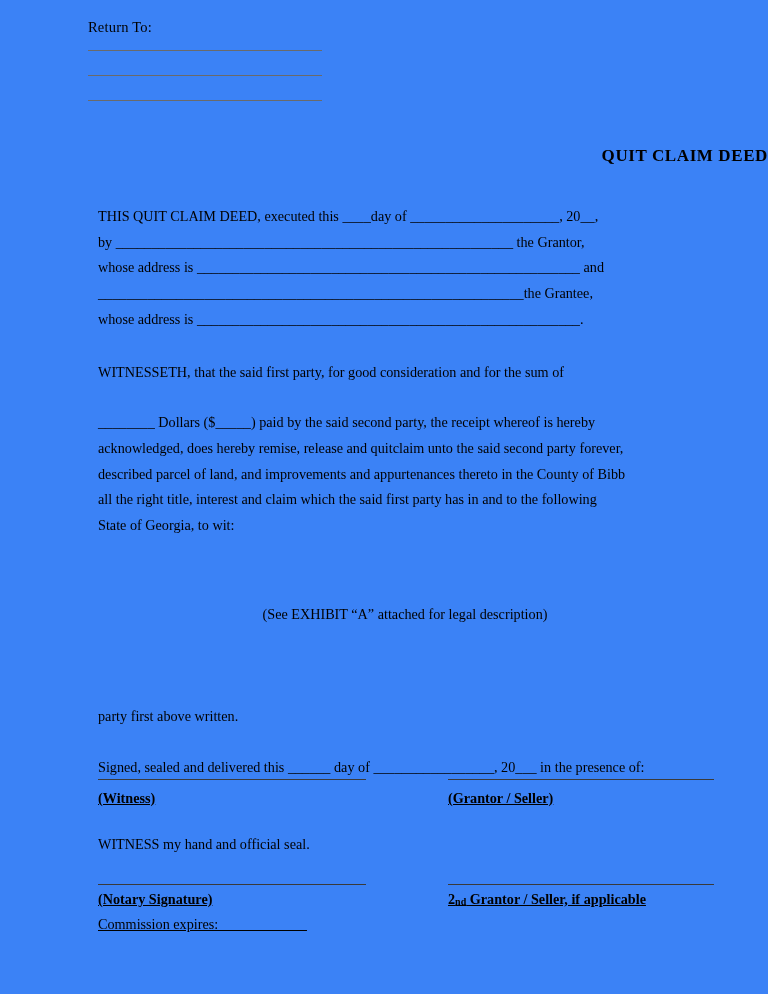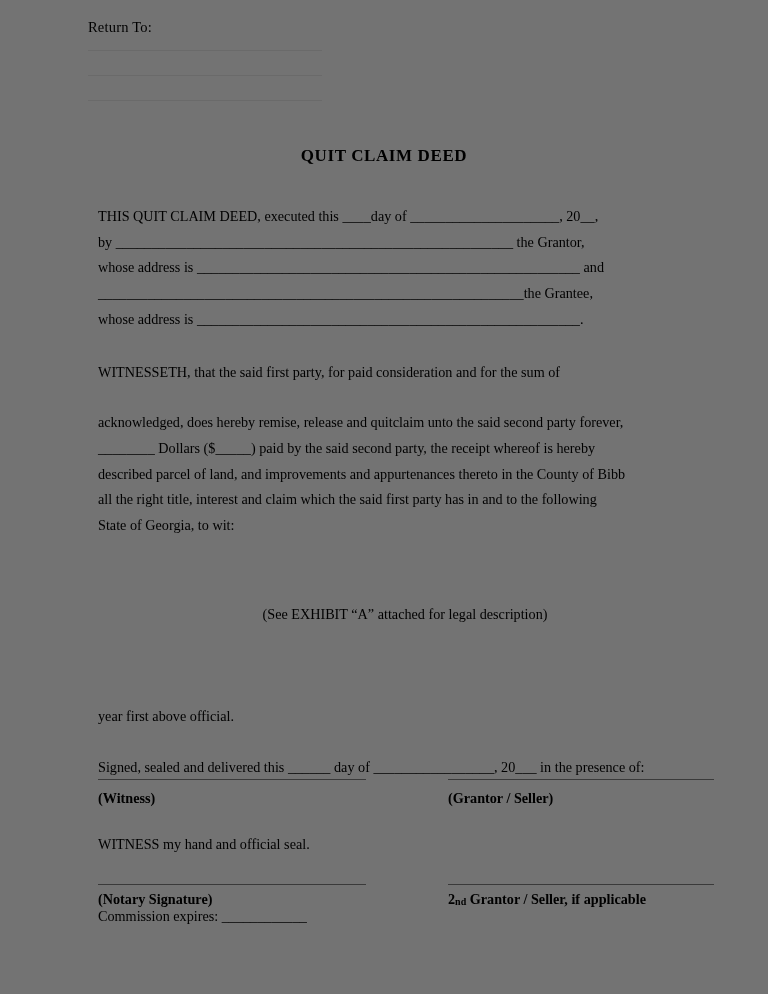--- a/index.html
+++ b/index.html
@@ -9,21 +9,21 @@
     background: #ffffff;
   }
   body {
     font-family: "Liberation Serif", "DejaVu Serif", serif;
     color: #000000;
   }
   .page {
     position: relative;
     width: 768px;
     height: 994px;
-    background: #737373;
+    background: #3b82f6;
     overflow: hidden;
     box-sizing: border-box;
   }
 
   
   .return-block {
     position: absolute;
     left: 88px;
     top: 18px;
     width: 280px;
@@ -43,21 +43,21 @@
     border-bottom: 1px solid #6a6a6a;
     margin-bottom: 24px;
   }
 
   
   .doc-title {
     position: absolute;
     left: 0;
     right: 0;
     top: 146px;
-    text-align: center;
+    text-align: right;
     font-size: 17px;
     font-weight: bold;
     letter-spacing: .6px;
   }
 
   
   .body-area {
     position: absolute;
     left: 98px;
     top: 204px;
@@ -88,20 +88,21 @@
     position: absolute;
     left: 98px;
     top: 779px;
     width: 580px;
     font-size: 14.2px;
     line-height: 25.7px;
   }
   .sig-row {
     display: flex;
     width: 100%;
+    text-decoration: underline;
   }
   .sig-col-left {
     width: 314px;
     flex: 0 0 314px;
   }
   .sig-col-right {
     width: 266px;
     flex: 0 0 266px;
     margin-left: 36px;
   }
@@ -125,20 +126,21 @@
     bottom: -1px;
   }
   .plain-line {
     font-size: 14.2px;
     margin-top: 20px;
     white-space: nowrap;
   }
   .notary-block { position: absolute; left: 98px; top: 884px; width: 580px; }
   .commission {
     font-size: 14.2px;
+    margin-top: 8px;
     white-space: nowrap;
   }
 </style>
 </head>
 <body>
 
 <div class="page">
 
   <div class="return-block">
     <div class="return-label">Return To:</div>
@@ -154,40 +156,40 @@
   <div class="body-area">
 
     <p class="para">THIS QUIT CLAIM DEED, executed this ____day of _____________________, 20__,</p>
     <p class="para">by ________________________________________________________ the Grantor,</p>
     <p class="para">whose address is ______________________________________________________ and</p>
     <p class="para">____________________________________________________________the Grantee,</p>
     <p class="para">whose address is ______________________________________________________.</p>
 
     <div class="block-gap-1"></div>
 
-    <p class="para">WITNESSETH, that the said first party, for paid consideration and for the sum of</p>
+    <p class="para">WITNESSETH, that the said first party, for good consideration and for the sum of</p>
 
     <div class="spacer-sm"></div>
 
+    <p class="para">________ Dollars ($_____) paid by the said second party, the receipt whereof is hereby</p>
     <p class="para">acknowledged, does hereby remise, release and quitclaim unto the said second party forever,</p>
-    <p class="para">________ Dollars ($_____) paid by the said second party, the receipt whereof is hereby</p>
     <p class="para">described parcel of land, and improvements and appurtenances thereto in the County of Bibb</p>
     <p class="para">all the right title, interest and claim which the said first party has in and to the following</p>
     <p class="para">State of Georgia, to wit:</p>
 
     <div class="block-gap-2"></div>
 
 
     <div class="spacer-md"></div>
 
     <p class="centered-note">(See EXHIBIT “A” attached for legal description)</p>
 
     <div style="height:61px"></div>
 
-    <p class="para">year first above official.</p>
+    <p class="para">party first above written.</p>
 
     <div class="spacer-md"></div>
 
     <p class="para">Signed, sealed and delivered this ______ day of _________________, 20___ in the presence of:</p>
   </div>
 
   <div class="sig-area">
     <div class="sig-row">
       <div class="sig-col-left">
         <div class="sig-line left"></div>

